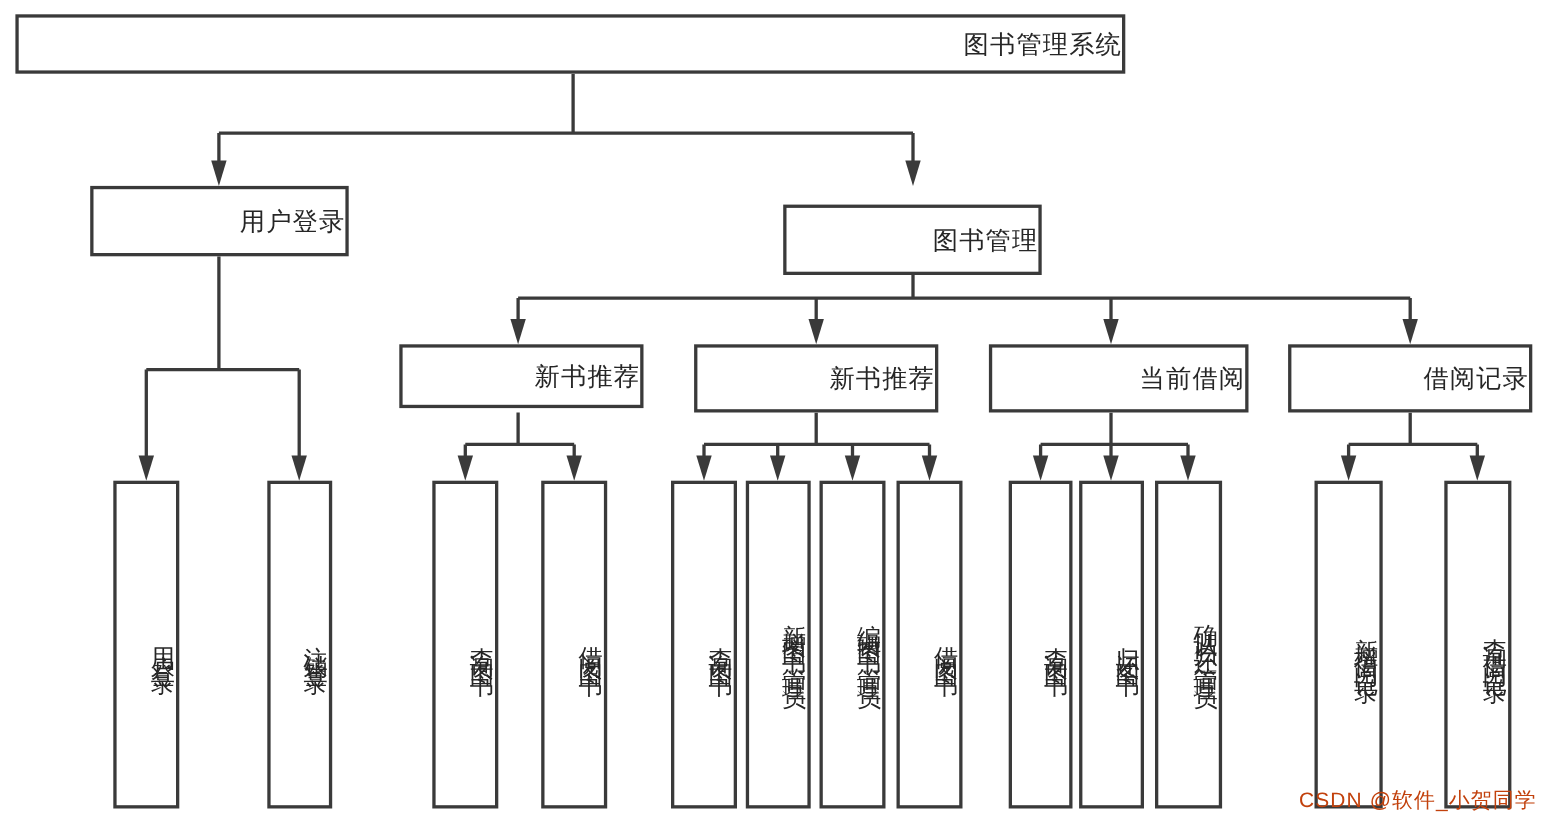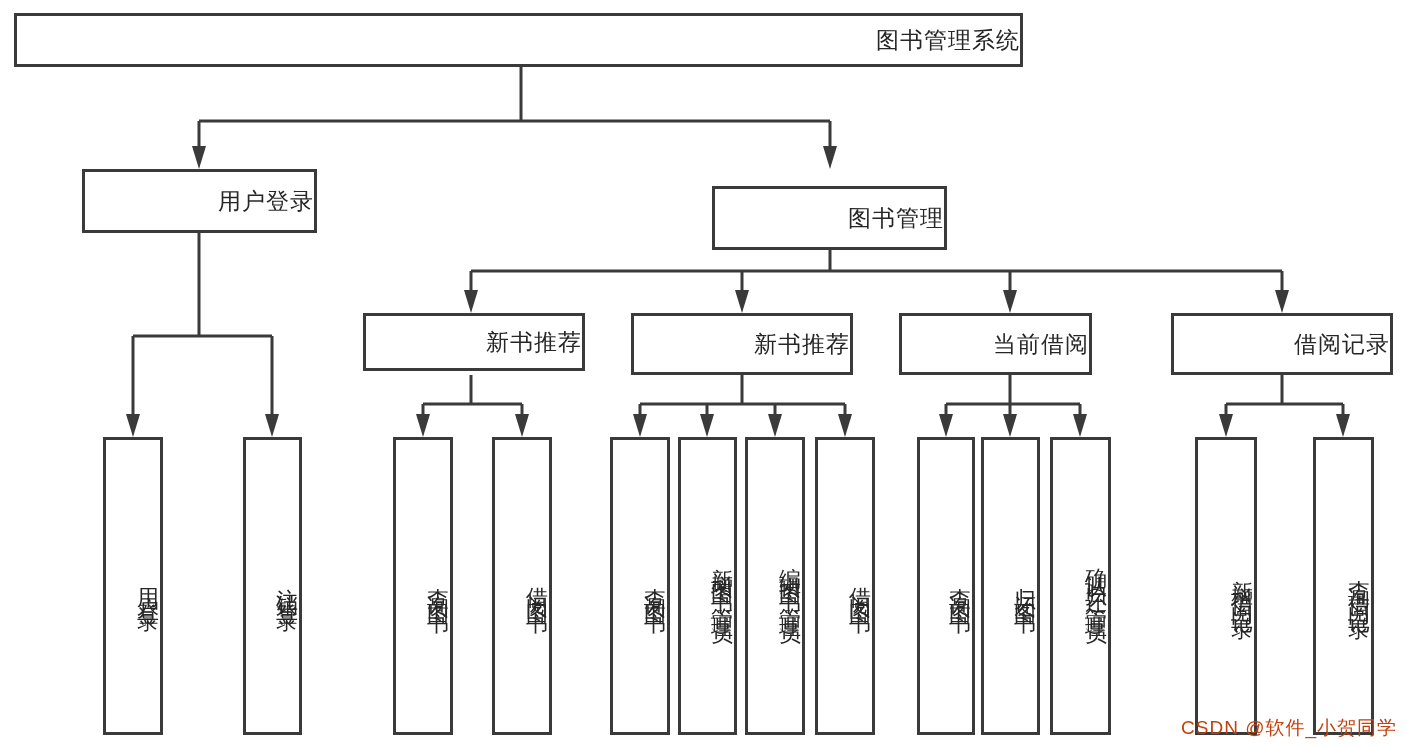--- a/index.html
+++ b/index.html
@@ -105,21 +105,21 @@
   <div class="box box-h" style="left:712px; top:186px; width:235px; height:64px;">
     <span>图书管理</span>
   </div>
 
   <div class="box box-h" style="left:363px; top:313px; width:222px; height:58px;">
     <span>新书推荐</span>
   </div>
   <div class="box box-h" style="left:631px; top:313px; width:222px; height:62px;">
     <span>新书推荐</span>
   </div>
-  <div class="box box-h" style="left:899px; top:313px; width:193px; height:62px;">
+  <div class="box box-h" style="left:899px; top:313px; width:236px; height:62px;">
     <span>当前借阅</span>
   </div>
   <div class="box box-h" style="left:1171px; top:313px; width:222px; height:62px;">
     <span>借阅记录</span>
   </div>
 
   <div class="box box-v" style="left:103px; top:437px; width:60px; height:298px;">
     <span class="vtext">用户登录</span>
   </div>
   <div class="box box-v" style="left:243px; top:437px; width:59px; height:298px;">

